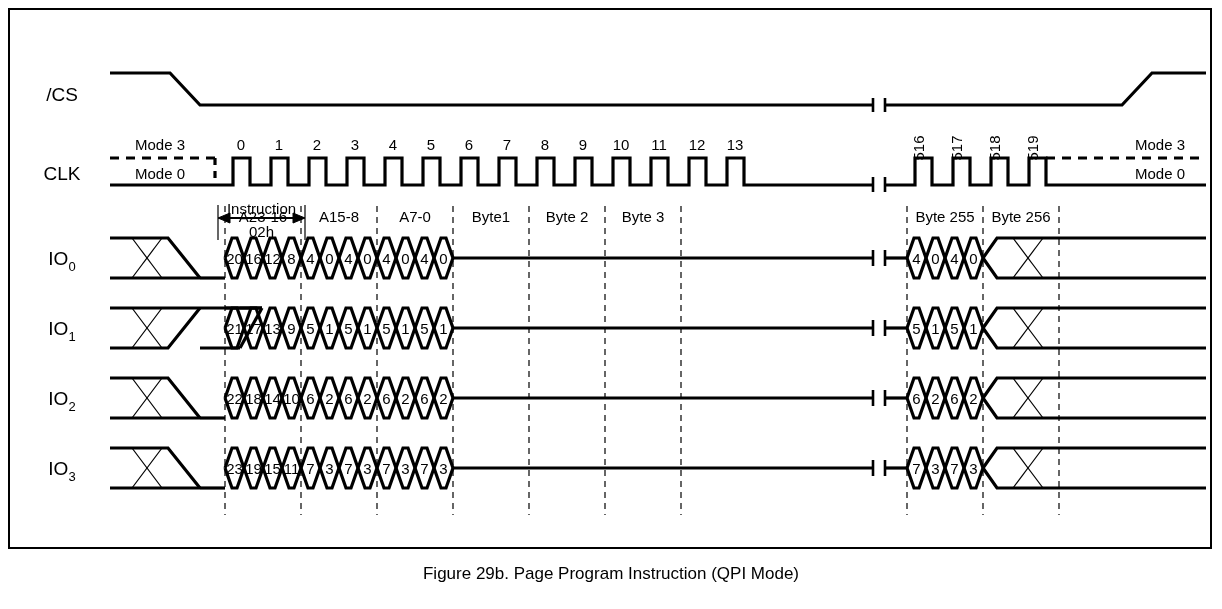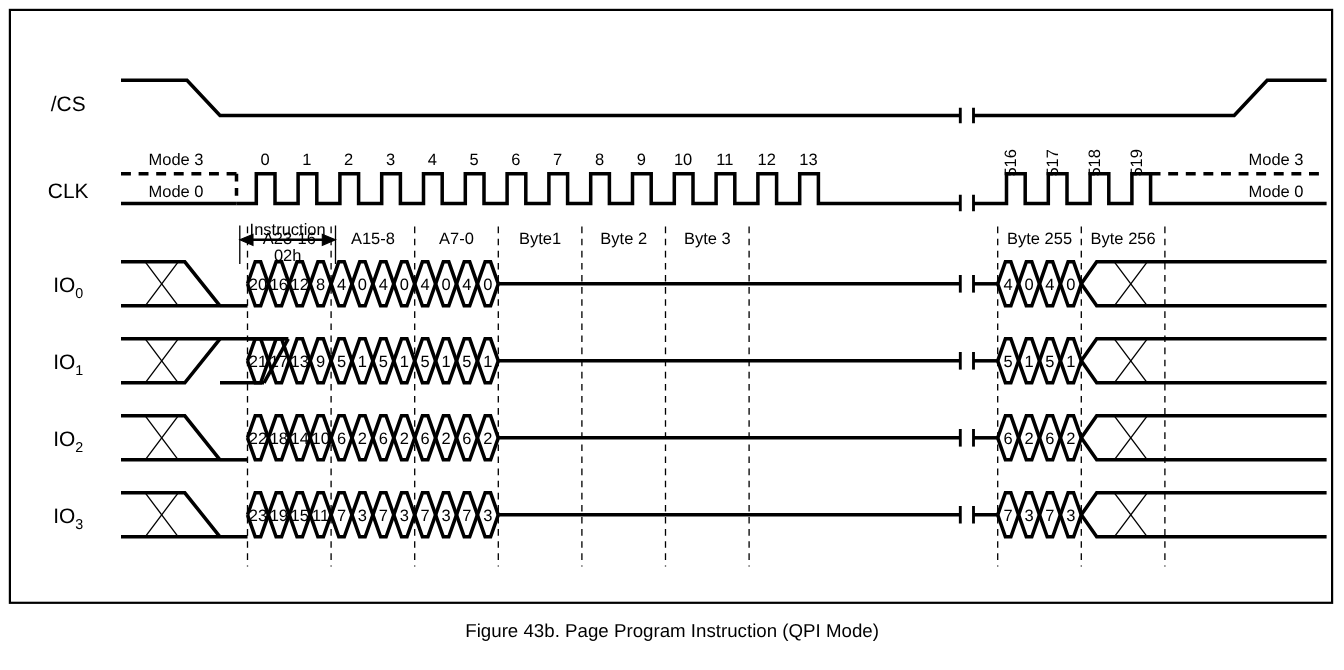--- a/index.html
+++ b/index.html
@@ -328,14 +328,14 @@
         <text x="963.5" y="464" font-size="15" text-anchor="middle">3</text>
         <path d="M 973 458 L 987 438 L 1196 438" fill="none" stroke="#000" stroke-width="3.2" stroke-linecap="butt" stroke-linejoin="miter" stroke-dasharray="none"></path>
         <path d="M 973 458 L 987 478 L 1196 478" fill="none" stroke="#000" stroke-width="3.2" stroke-linecap="butt" stroke-linejoin="miter" stroke-dasharray="none"></path>
         <path d="M 1003 438 L 1033 478" fill="none" stroke="#000" stroke-width="1.2" stroke-linecap="butt" stroke-linejoin="miter" stroke-dasharray="none"></path>
         <path d="M 1003 478 L 1033 438" fill="none" stroke="#000" stroke-width="1.2" stroke-linecap="butt" stroke-linejoin="miter" stroke-dasharray="none"></path>
         <path d="M 230 298 L 252 298" fill="none" stroke="#000" stroke-width="3.2" stroke-linecap="butt" stroke-linejoin="miter" stroke-dasharray="none"></path>
         <path d="M 230 338 L 252 298" fill="none" stroke="#000" stroke-width="3.2" stroke-linecap="butt" stroke-linejoin="miter" stroke-dasharray="none"></path>
         <path d="M 252 298 L 215 298" fill="none" stroke="#000" stroke-width="3.2" stroke-linecap="butt" stroke-linejoin="miter" stroke-dasharray="none"></path>
       </svg>
   </div>
-  <div class="caption">Figure 43b. Page Program Instruction (QPI Mode)</div>
+  <div class="caption">Figure 29b. Page Program Instruction (QPI Mode)</div>
 </div>
 
 </body></html>

